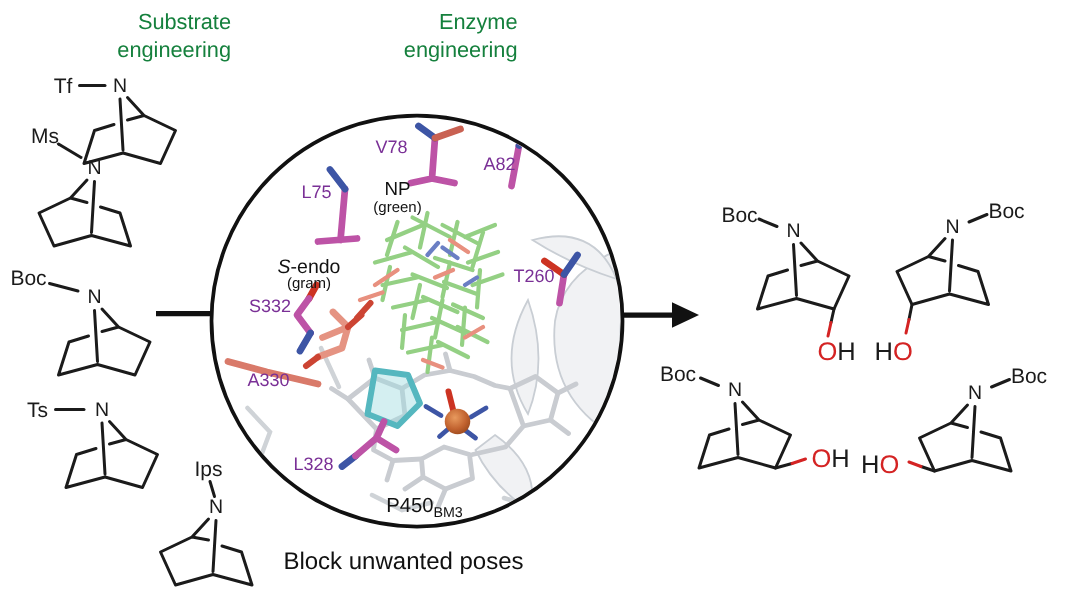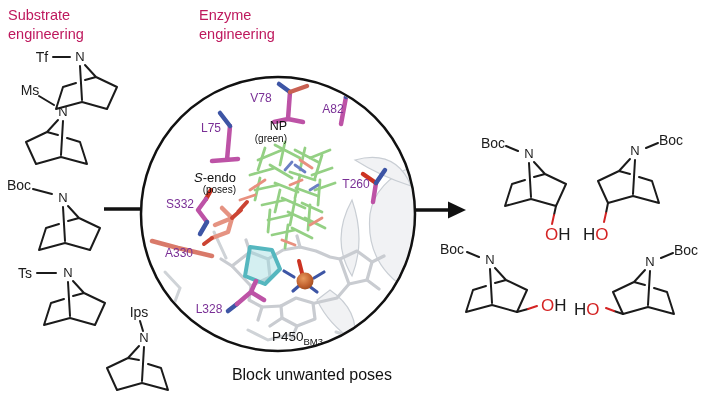--- a/index.html
+++ b/index.html
@@ -1,20 +1,20 @@
 <!DOCTYPE html>
 <html><head>
 <meta charset="utf-8">
 <style>
   html,body{margin:0;padding:0;background:#fff;}
   .canvas{position:relative;width:721px;height:404px;background:#ffffff;overflow:hidden;
           font-family:"Liberation Sans","DejaVu Sans",sans-serif;color:#1b1b1b;}
-  .hdr{position:absolute;text-align:left;font-size:14.5px;line-height:19px;color:#be185d;}
+  .hdr{position:absolute;text-align:right;font-size:14.5px;line-height:19px;color:#15803d;}
   .reslbl{position:absolute;width:44px;text-align:center;font-size:12px;color:#7a3096;}
-  .blklbl{position:absolute;text-align:right;color:#111;}
+  .blklbl{position:absolute;text-align:center;color:#111;}
   .artsvg{position:absolute;left:0;top:0;}
   .bond{stroke:#1b1b1b;stroke-width:2;fill:none;stroke-linecap:round;stroke-linejoin:round;}
   .atom{font-size:13px;fill:#1b1b1b;text-anchor:middle;}
   .grouplbl{font-size:14px;fill:#1b1b1b;text-anchor:middle;}
   .ohtext{font-size:17px;}
   .red{fill:#d42323;}
   .blk{fill:#1b1b1b;}
   sub{font-size:9.5px;}
 </style>
 </head>
@@ -244,19 +244,19 @@
   <div class="reslbl" style="left:311px;top:102px;">A82</div>
   <div class="reslbl" style="left:334px;top:177px;">T260</div>
   <div class="reslbl" style="left:158px;top:197px;">S332</div>
   <div class="reslbl" style="left:157px;top:246px;">A330</div>
   <div class="reslbl" style="left:187px;top:302px;">L328</div>
 
   <div class="blklbl" style="left:243px;top:119px;width:44px;font-size:12.5px;">NP</div>
   <div class="blklbl" style="left:243px;top:133px;width:44px;font-size:10px;">(green)</div>
 
   <div class="blklbl" style="left:176px;top:170px;width:60px;font-size:13px;"><span style="font-style:italic">S</span><span>-endo</span></div>
-  <div class="blklbl" style="left:176px;top:184px;width:60px;font-size:10px;">(poses)</div>
+  <div class="blklbl" style="left:176px;top:184px;width:60px;font-size:10px;">(gram)</div>
 
   <div class="blklbl" style="left:243px;top:329px;width:80px;font-size:13.5px;"><span>P450</span><sub>BM3</sub></div>
 
-  <div class="blklbl" style="left:172px;top:366px;width:220px;font-size:16px;">Block unwanted poses</div>
+  <div class="blklbl" style="left:159px;top:366px;width:220px;font-size:16px;">Block unwanted poses</div>
 
 </div>
 
 </body></html>

